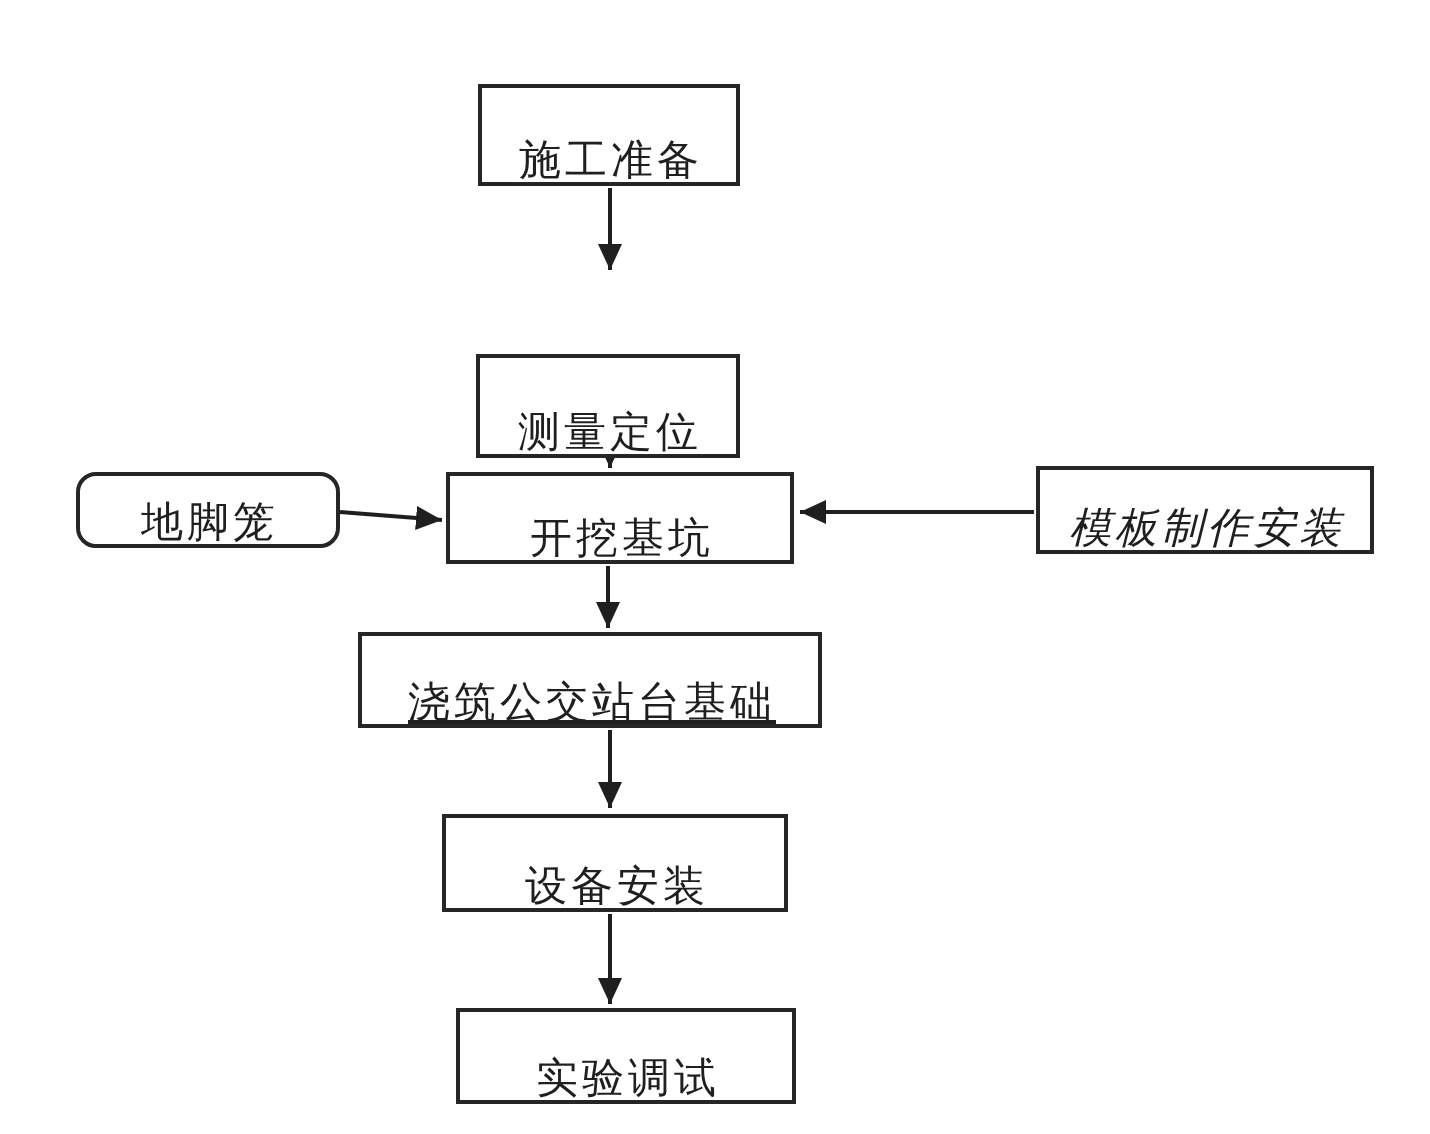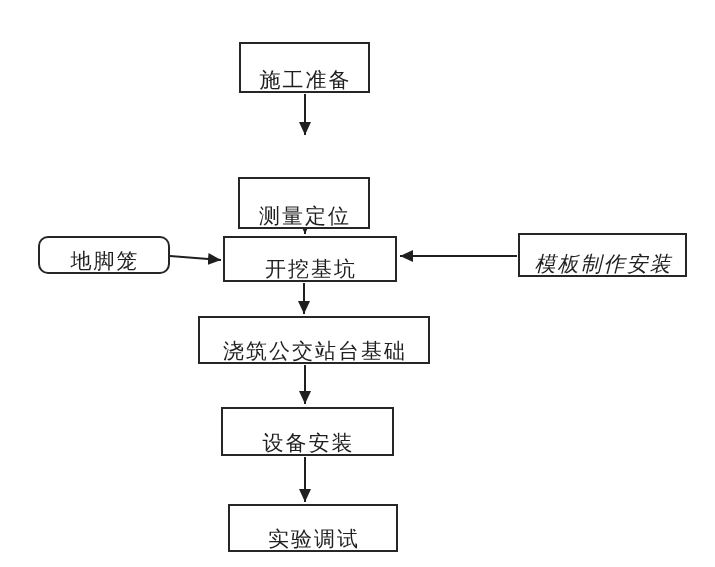--- a/index.html
+++ b/index.html
@@ -37,21 +37,21 @@
     line-height: 1;
     white-space: nowrap;
     text-indent: 2px; 
   }
   
   .node-prep      { left: 239px; top:  42px; width: 131px; height: 51px; }
   .node-survey    { left: 238px; top: 138px; width: 132px; height: 52px; margin-top: 39px; }
   .node-anchor    { left:  38px; top: 236px; width: 132px; height: 38px; border-radius: 10px; }
   .node-excavate  { left: 223px; top: 236px; width: 174px; height: 46px; }
   .node-formwork  { left: 518px; top: 233px; width: 169px; height: 44px; font-style: italic; }
-  .node-pour      { left: 198px; top: 316px; width: 232px; height: 48px; }
+  .node-pour      { left: 179px; top: 316px; width: 232px; height: 48px; text-decoration: underline; }
   .node-equip     { left: 221px; top: 407px; width: 173px; height: 49px; }
   .node-test      { left: 228px; top: 504px; width: 170px; height: 48px; font-family: Liberation Serif, serif; }
 </style>
 </head>
 <body>
 
 <div class="canvas">
 
   <svg class="edges-layer" viewBox="0 0 715 567" xmlns="http://www.w3.org/2000/svg">
     <defs>

